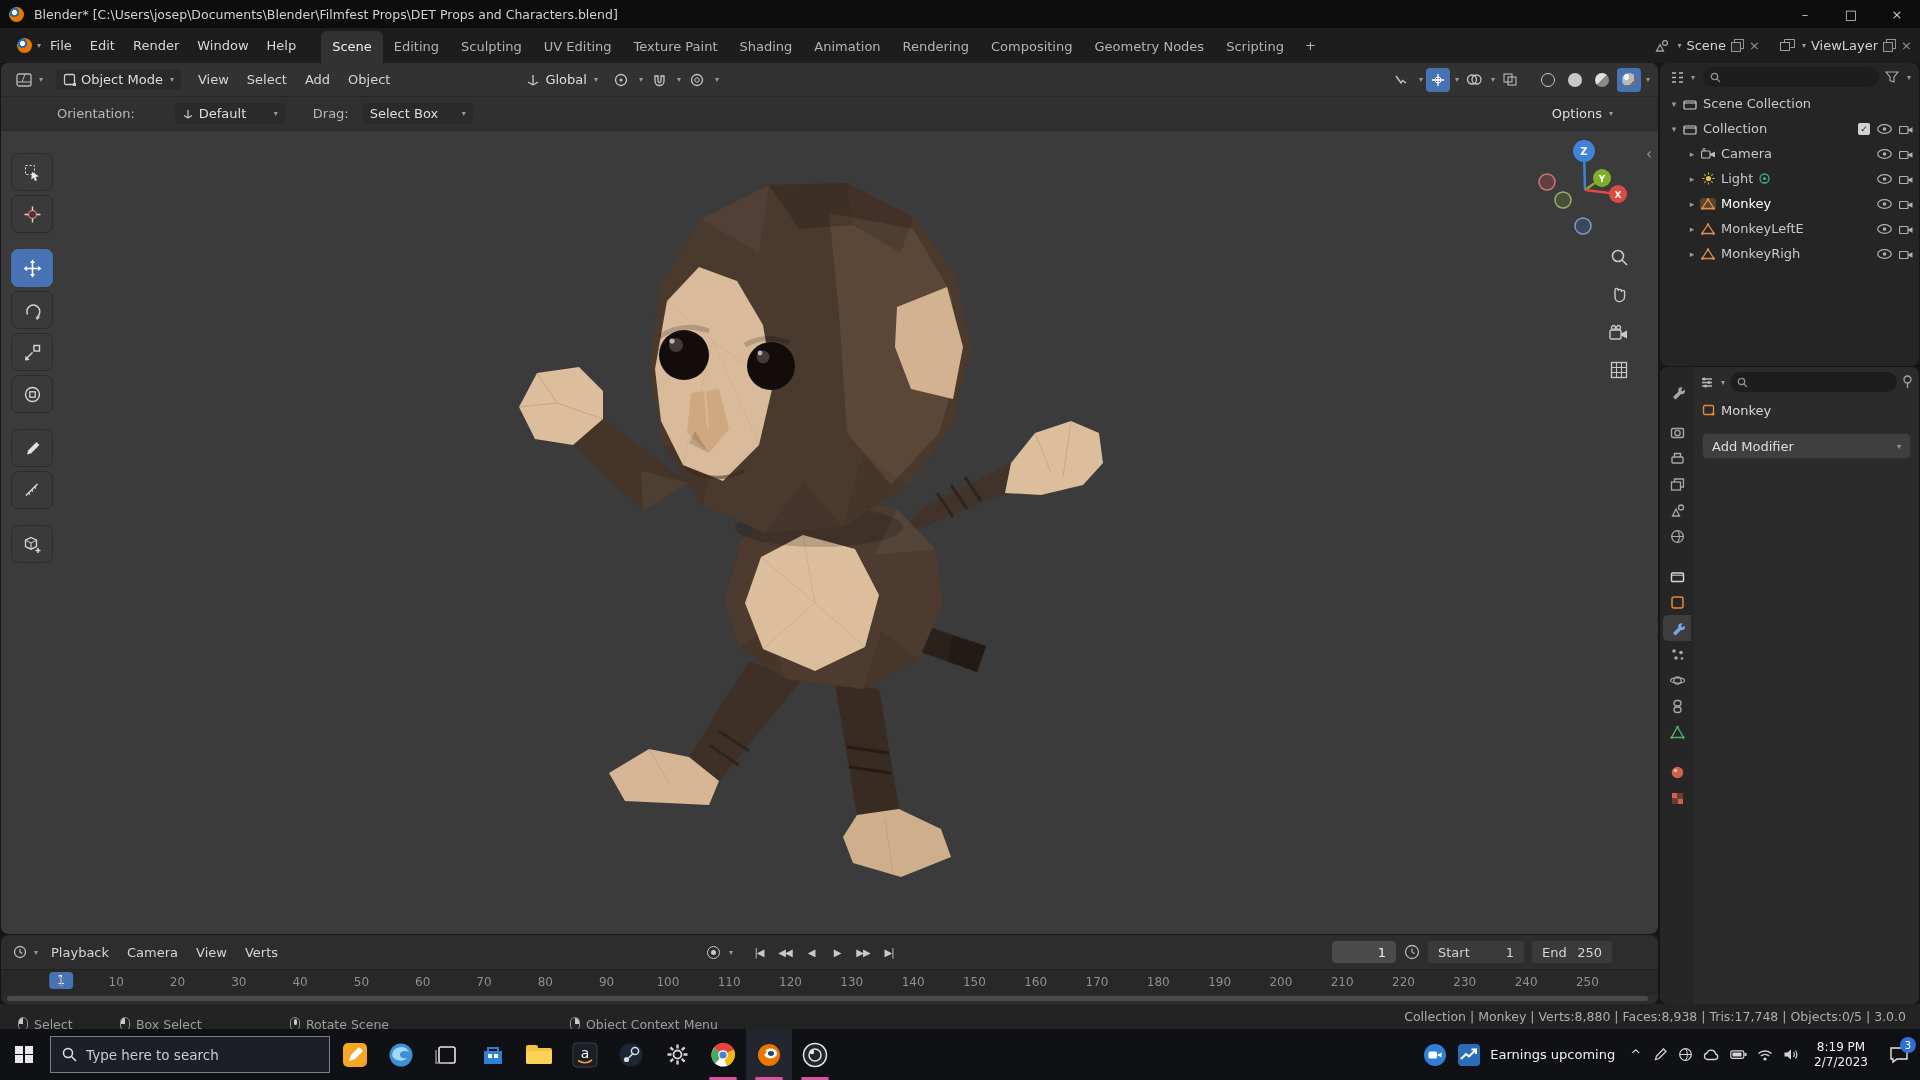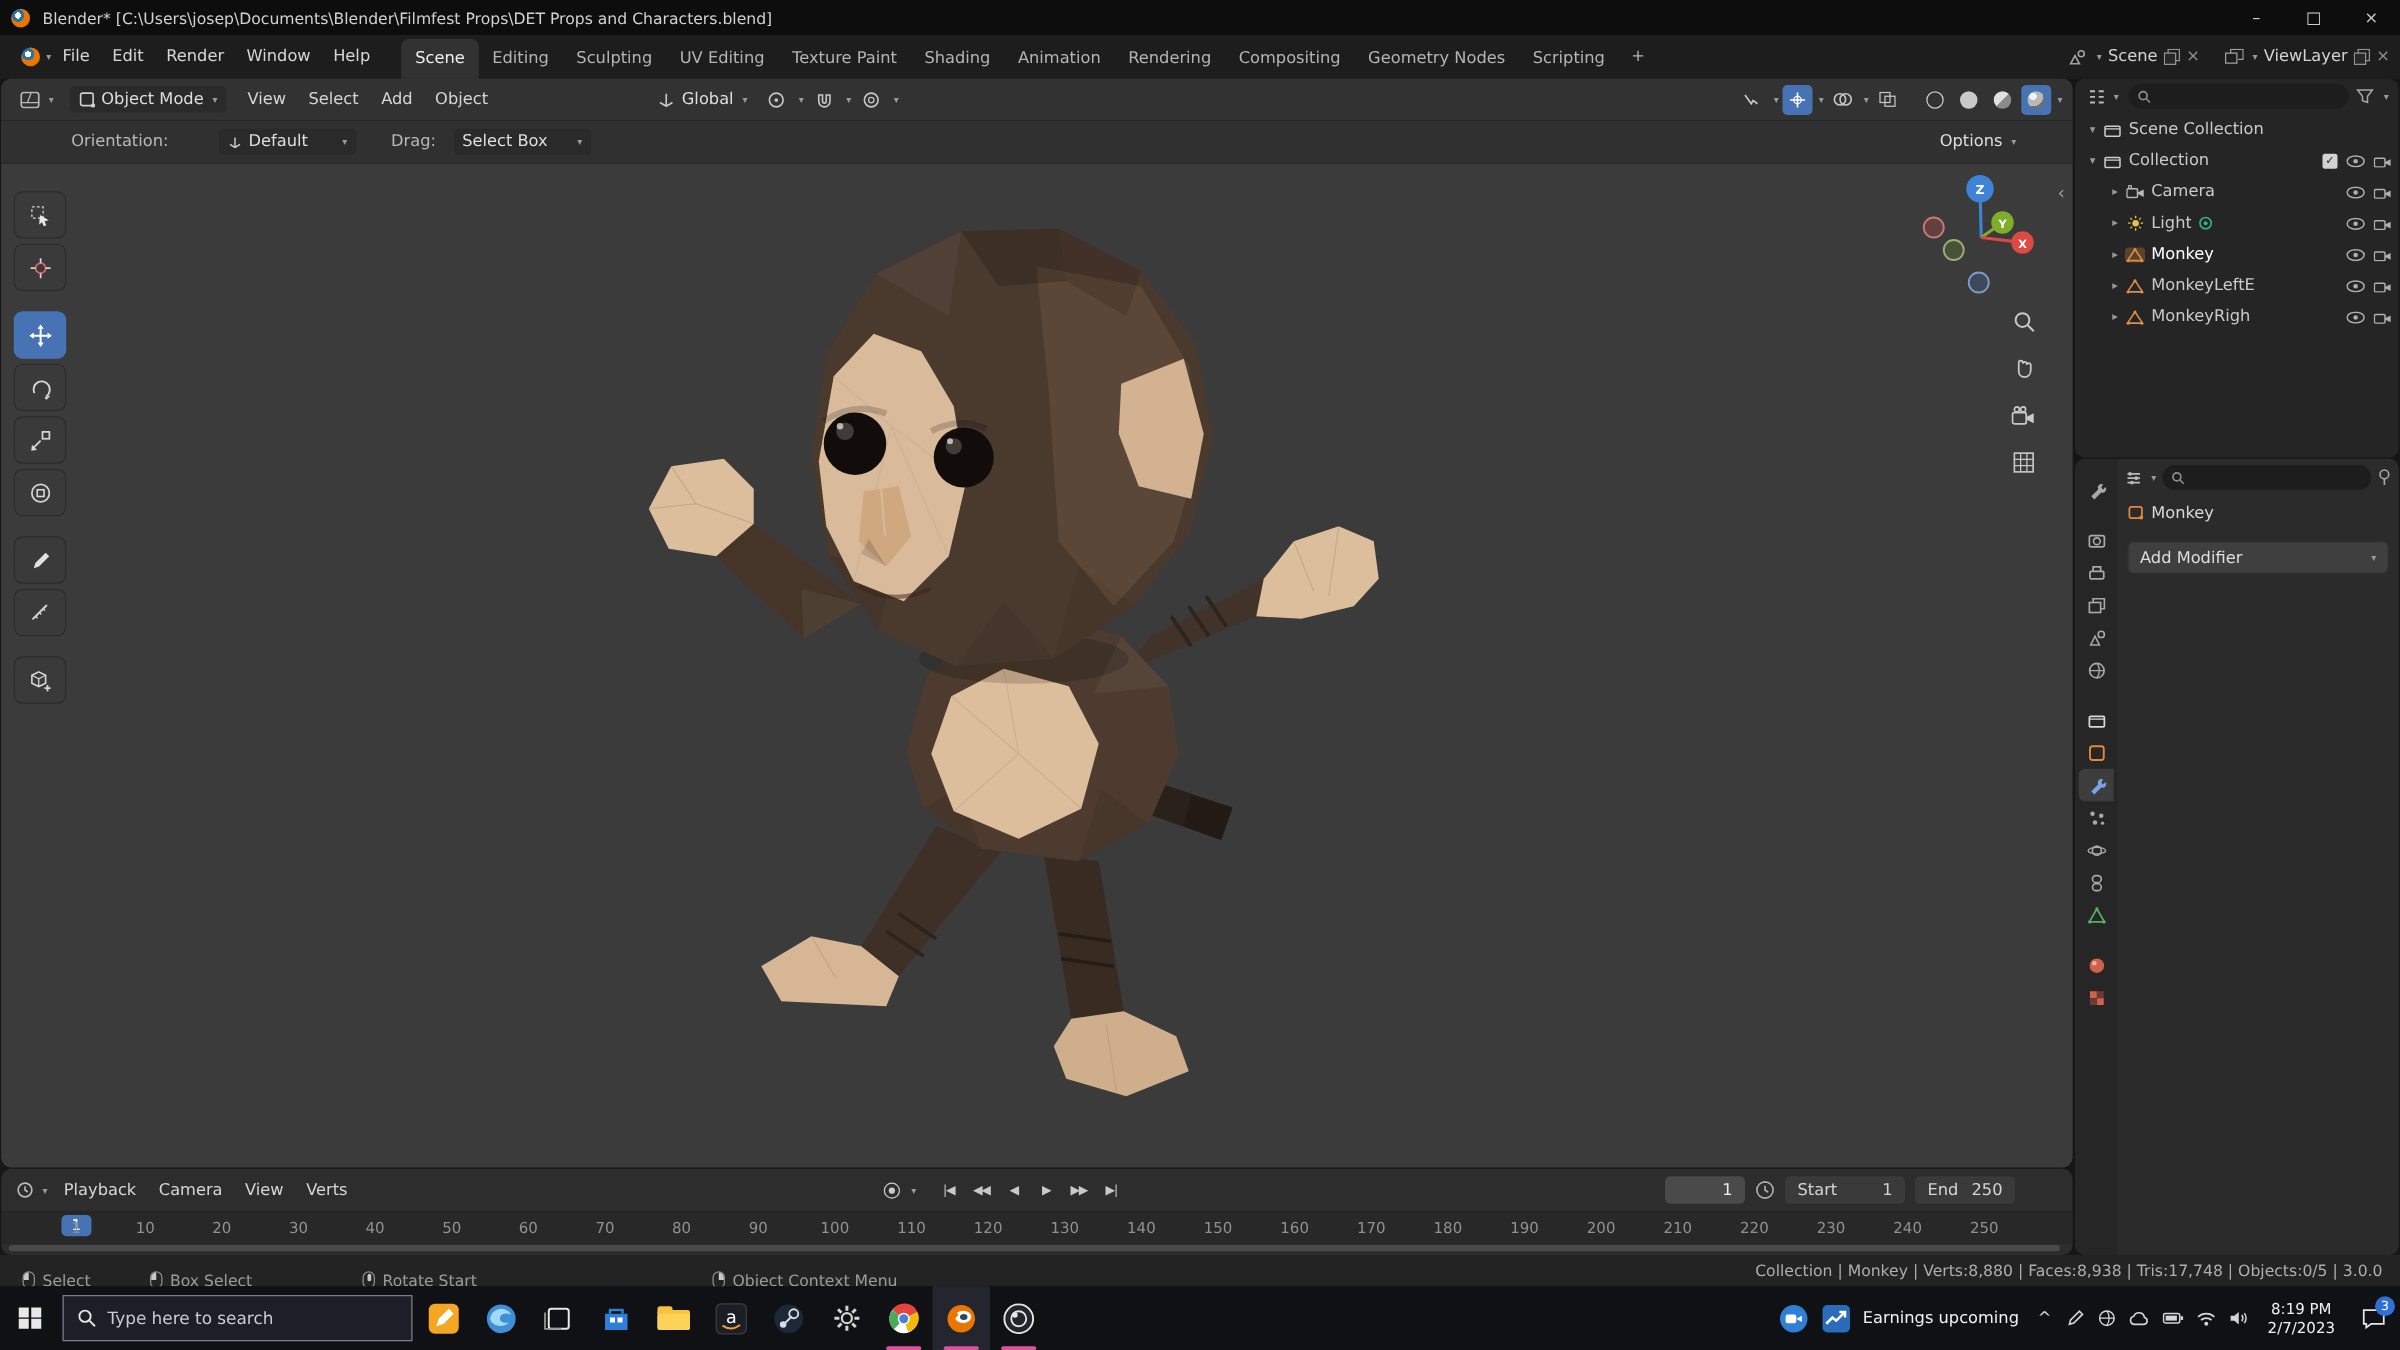--- a/index.html
+++ b/index.html
@@ -920,21 +920,21 @@
         <div class="hint" style="left:120px;">
           <span class="mouse left">
             <i></i>
           </span>
           <span>Box Select</span>
         </div>
         <div class="hint" style="left:290px;">
           <span class="mouse middle">
             <i></i>
           </span>
-          <span>Rotate Start</span>
+          <span>Rotate Scene</span>
         </div>
         <div class="hint" style="left:570px;">
           <span class="mouse right">
             <i></i>
           </span>
           <span>Object Context Menu</span>
         </div>
       </div>
     <div id="status-info">Collection | Monkey | Verts:8,880 | Faces:8,938 | Tris:17,748 | Objects:0/5 | 3.0.0</div>
   </div>

